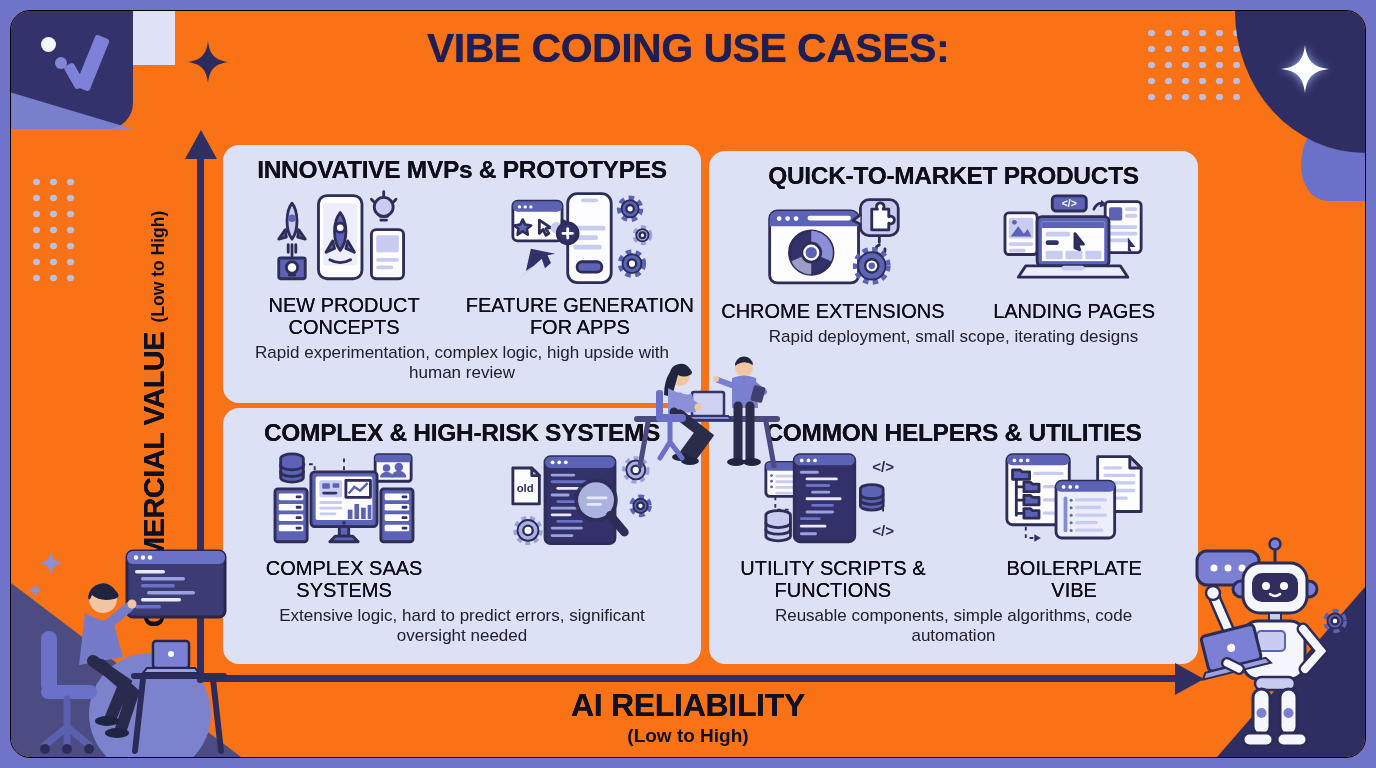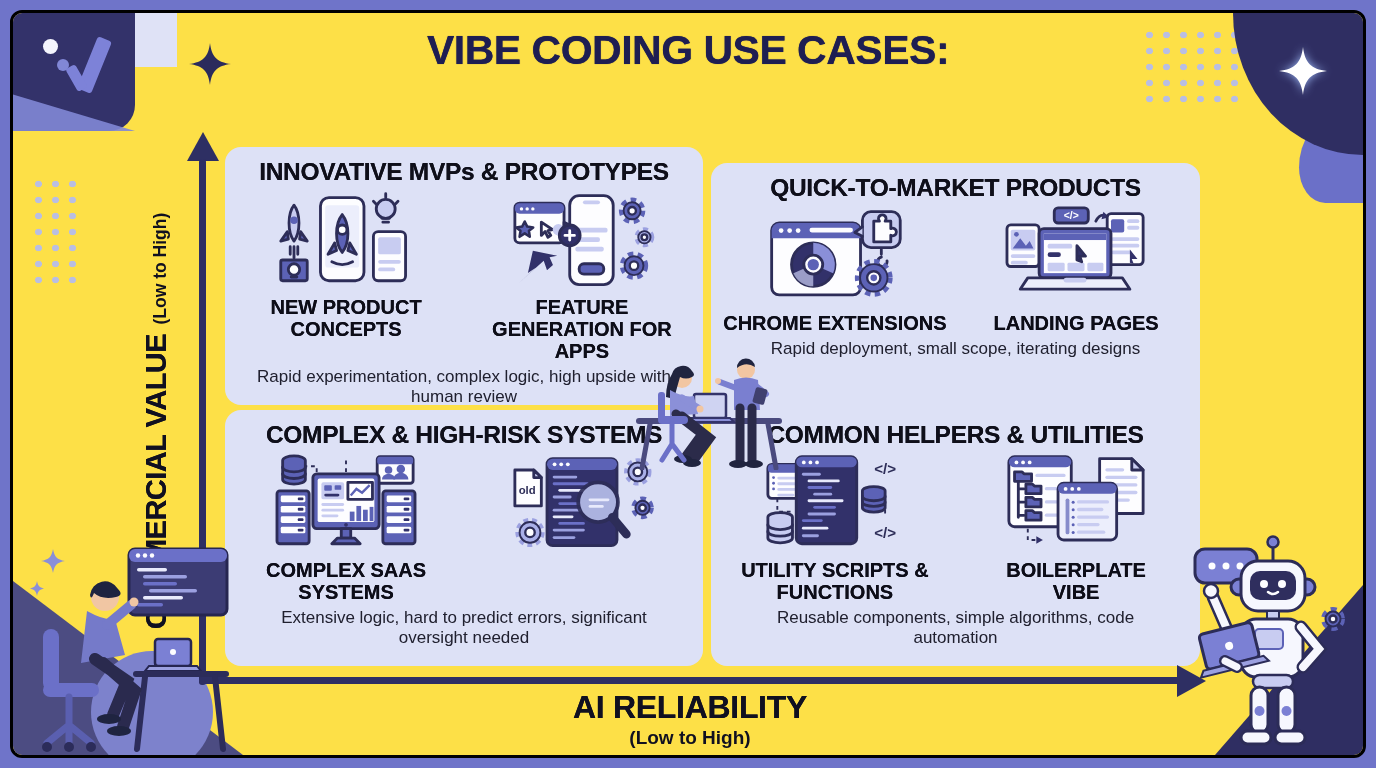--- a/index.html
+++ b/index.html
@@ -4,23 +4,23 @@
 <style>
   * { margin:0; padding:0; box-sizing:border-box; }
   html,body { width:1376px; height:768px; }
   body {
     background:#6f74c9;
     font-family:"Liberation Sans", sans-serif;
     position:relative; overflow:hidden;
   }
   .canvas {
     position:absolute; inset:10px;
-    background:#fde047;
-    border:3px solid #000000;
-    border-radius:12px;
+    background:#f97316;
+    border:1px solid #000000;
+    border-radius:20px;
     overflow:hidden;
   }
   
   .tl-block { position:absolute; left:0; top:0; width:122px; height:118px;
     background:#33326a; border-radius:0 0 26px 0; z-index:5; }
   .tl-block::after { content:""; position:absolute; left:0; bottom:0; width:100%; height:52px;
     background:#8187d6; clip-path:polygon(0 30%, 100% 100%, 0 100%); border-radius:0 0 0 0; opacity:.9; }
   .logo-dot-w { position:absolute; left:30px; top:26px; width:15px; height:15px; border-radius:50%; background:#f4f5fd; }
   .logo-dot-p { position:absolute; left:44px; top:46px; width:12px; height:12px; border-radius:50%; background:#8187d6; }
   .logo-slash { position:absolute; left:74px; top:24px; width:15px; height:56px; background:#7d82d8;
@@ -61,28 +61,28 @@
   .y-label { position:absolute; left:-133px; top:388px; width:560px; height:40px; text-align:center;
     transform:rotate(-90deg); color:#101020; white-space:nowrap; z-index:6; }
   .y-label .big { font-size:29px; font-weight:bold; letter-spacing:-0.5px; text-shadow:0 0 0.5px #101020; }
   .y-label .small { font-size:17.5px; font-weight:bold; }
   .x-label { position:absolute; left:186px; top:676px; width:982px; text-align:center; color:#101020; z-index:6; }
   .x-label .big { font-size:32px; font-weight:bold; letter-spacing:-0.3px; display:block; text-shadow:0 0 0.5px #101020; }
   .x-label .small { font-size:19px; font-weight:bold; display:block; margin-top:1px; }
   
   .card { position:absolute; background:#dde1f6; border-radius:16px; text-align:center; z-index:5; }
   .card-tl { left:212px; top:134px; width:478px; height:258px; }
-  .card-tr { left:698px; top:150px; width:489px; height:333px; }
+  .card-tr { left:698px; top:140px; width:489px; height:333px; }
   .card-bl { left:212px; top:397px; width:478px; height:256px; }
   .card-br { left:698px; top:397px; width:489px; height:256px; }
   .card h2 { margin-top:11px; font-size:24.5px; color:#0f0f1a; letter-spacing:-0.3px; text-shadow:0 0 0.5px #0f0f1a; }
   .items { display:flex; justify-content:space-evenly; align-items:flex-start; margin-top:4px; }
   .item { display:flex; flex-direction:column; align-items:center; width:48%; }
   .item svg.icon { height:104px; width:150px; }
-  .item-label { font-size:20px; font-weight:bold; color:#0d0d18; line-height:1.1; max-width:235px; margin-top:2px;
+  .item-label { font-size:20px; font-weight:normal; color:#0d0d18; line-height:1.1; max-width:235px; margin-top:2px;
     text-shadow:0 0 0.4px #0d0d18; }
   .item-label.narrow { max-width:150px; }
   .note { font-size:17px; color:#20202f; line-height:1.18; margin-top:5px; padding:0 28px; font-weight:500; }
   
   .sO { stroke:#2d2d58; stroke-width:3; stroke-linejoin:round; stroke-linecap:round; }
   .fW { fill:#fdfdff; } .fP { fill:#5c62b6; } .fL { fill:#c8ccf1; } .fD { fill:#32316a; } .fPa { fill:#eceefc; }
   .nF { fill:none; }
   .gt { fill:none; stroke:#5c62b6; stroke-width:6; stroke-dasharray:5.5 4.5; }
   .gtl { fill:none; stroke:#9ba0e0; stroke-width:5; stroke-dasharray:5 4; }
   .gb { fill:#5c62b6; stroke:#2d2d58; stroke-width:2; }

